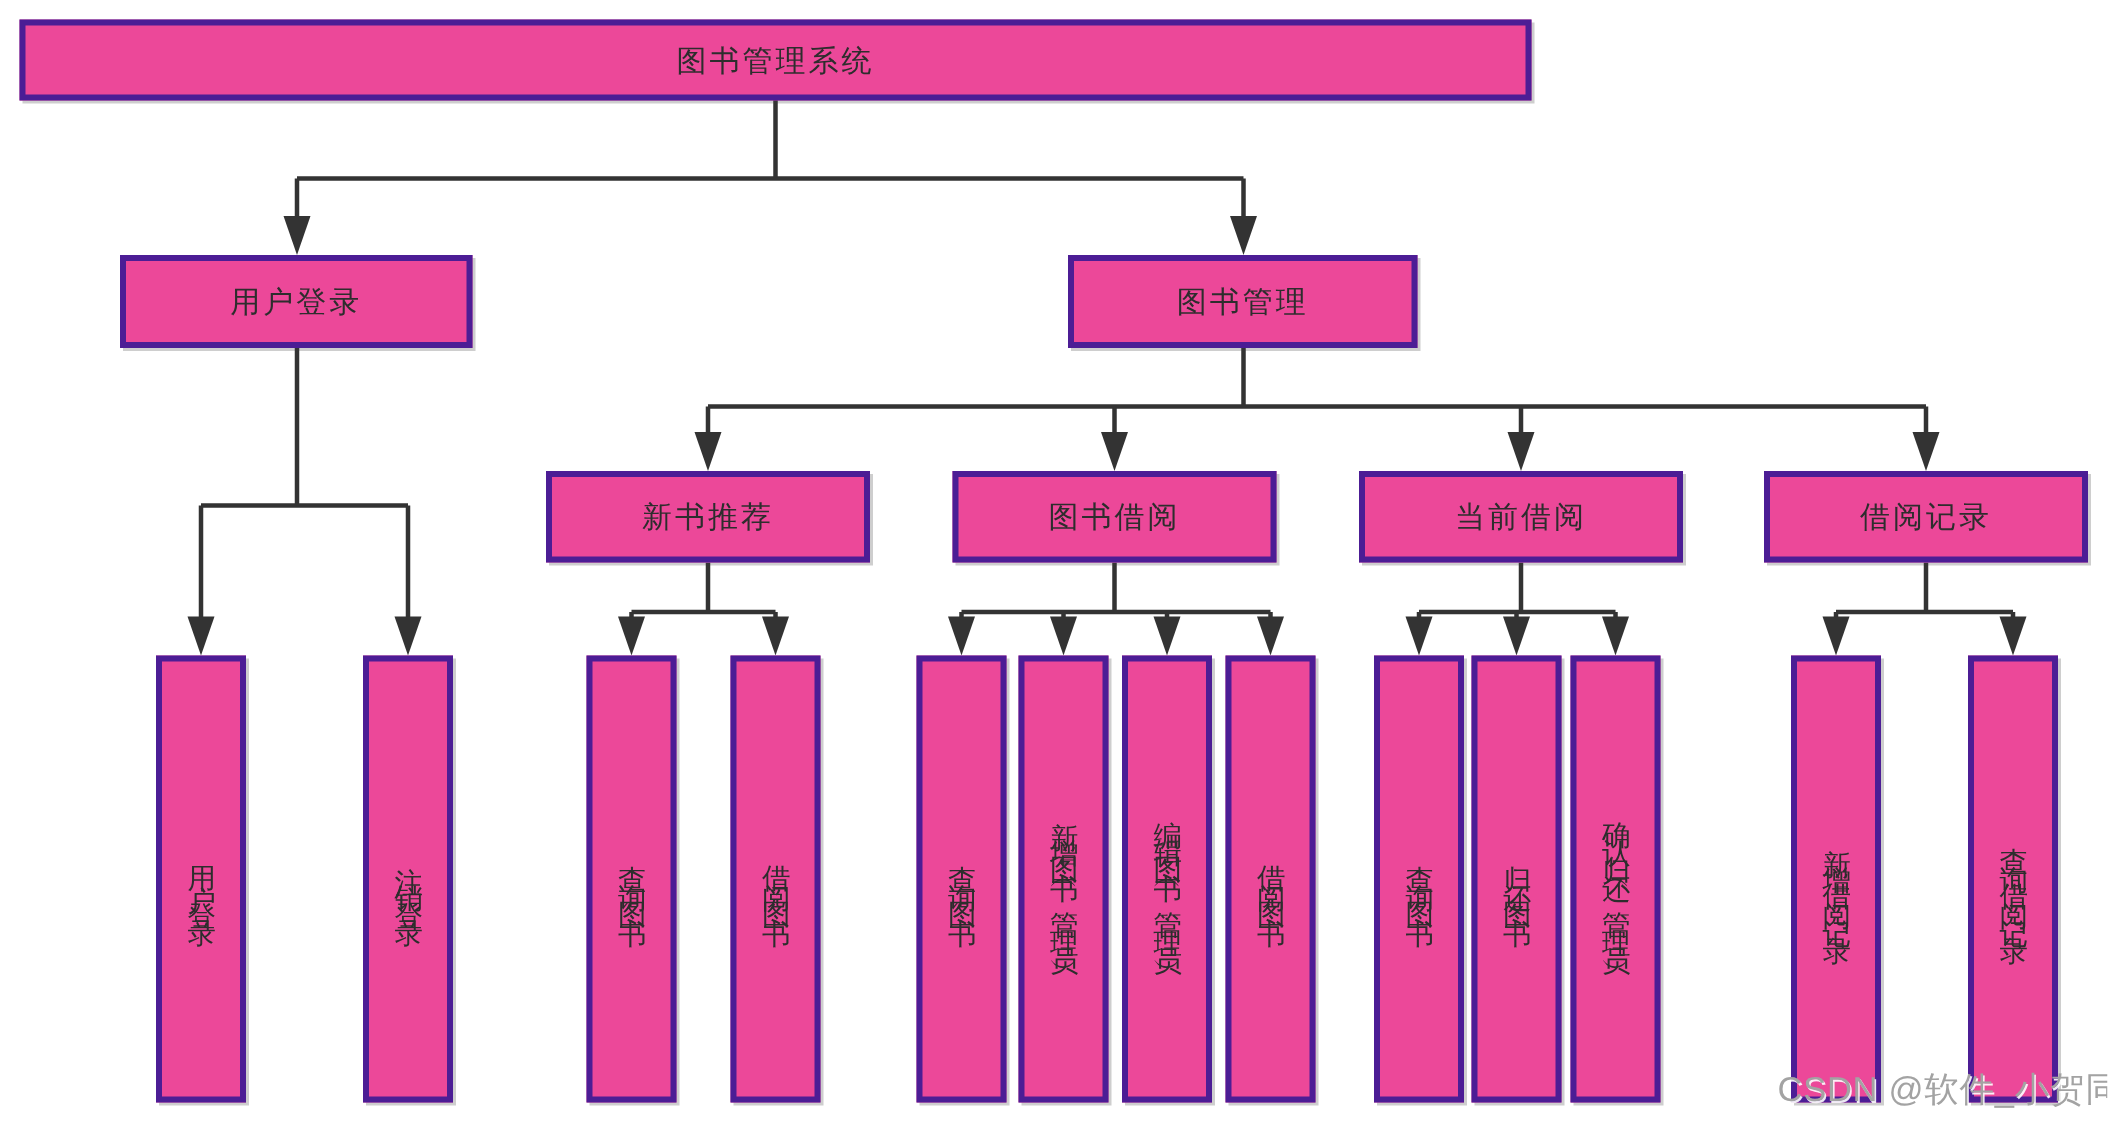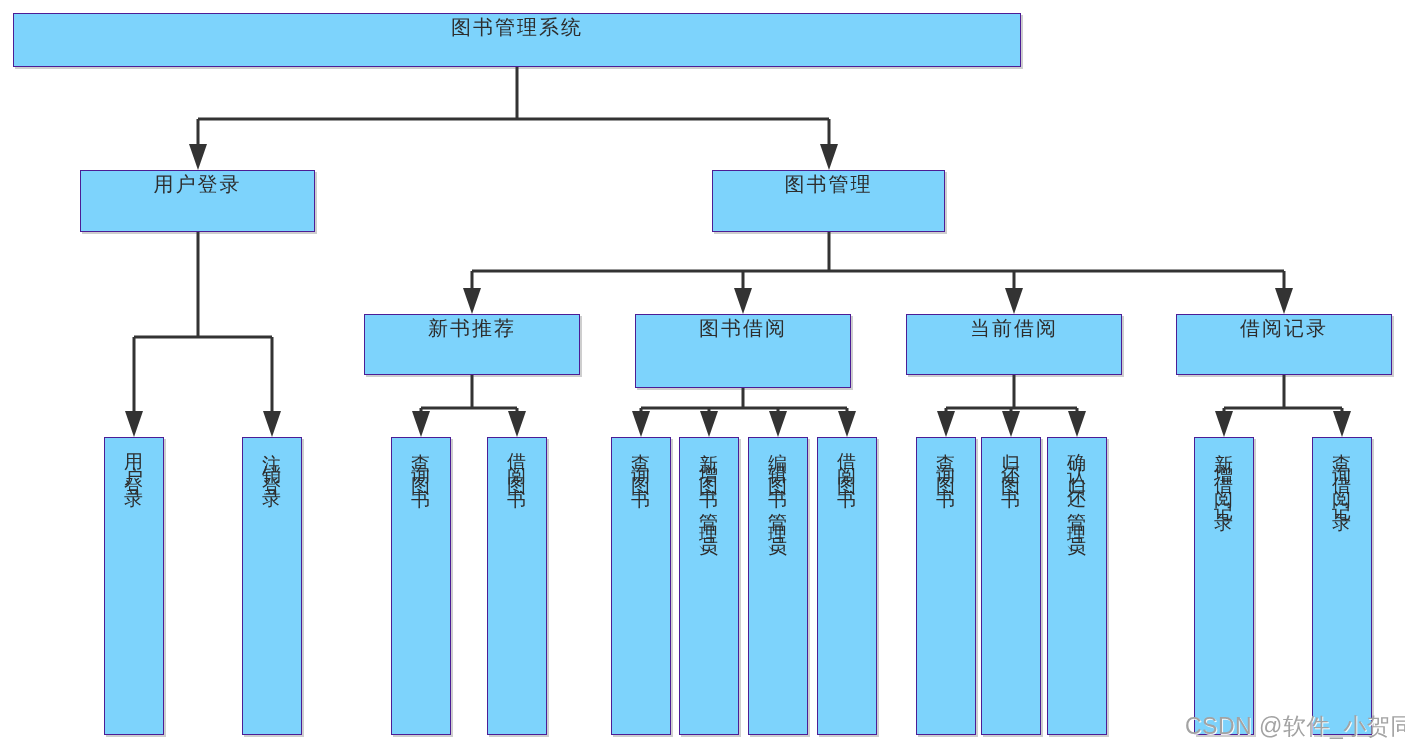--- a/index.html
+++ b/index.html
@@ -19,25 +19,25 @@
     position: absolute;
     left: 0;
     top: 0;
     width: 1405px;
     height: 747px;
     z-index: 1;
   }
   .node {
     position: absolute;
     box-sizing: border-box;
-    background: #7dd3fc;
-    border: 1px solid #4c1d95;
+    background: #ec4899;
+    border: 4px solid #4c1d95;
     box-shadow: 2px 2px 0 rgba(60,60,60,0.25);
     display: flex;
-    align-items: flex-start;
+    align-items: center;
     justify-content: center;
     color: #2d2d2d;
     z-index: 2;
   }
   .node.h-label span {
     font-size: 20px;
     letter-spacing: 2px;
     white-space: nowrap;
   }
   .node.leaf {
@@ -51,21 +51,21 @@
     font-size: 19px;
     letter-spacing: 12px;
     line-height: 1;
     white-space: nowrap;
   }
   
   #n-root   { left: 13px;  top: 13px;  width: 1008px; height: 54px; }
   #n-login  { left: 80px;  top: 170px; width: 235px;  height: 62px; }
   #n-mgmt   { left: 712px; top: 170px; width: 233px;  height: 62px; }
   #n-newbook { left: 364px;  top: 314px; width: 216px; height: 61px; }
-  #n-borrow  { left: 635px;  top: 314px; width: 216px; height: 74px; }
+  #n-borrow  { left: 635px;  top: 314px; width: 216px; height: 61px; }
   #n-current { left: 906px;  top: 314px; width: 216px; height: 61px; }
   #n-records { left: 1176px; top: 314px; width: 216px; height: 61px; }
   #l-a1 { left: 104px; }
   #l-a2 { left: 242px; }
   #l-b1 { left: 391px; }
   #l-b2 { left: 487px; }
   #l-c1 { left: 611px; }
   #l-c2 { left: 679px; }
   #l-c3 { left: 748px; }
   #l-c4 { left: 817px; }

